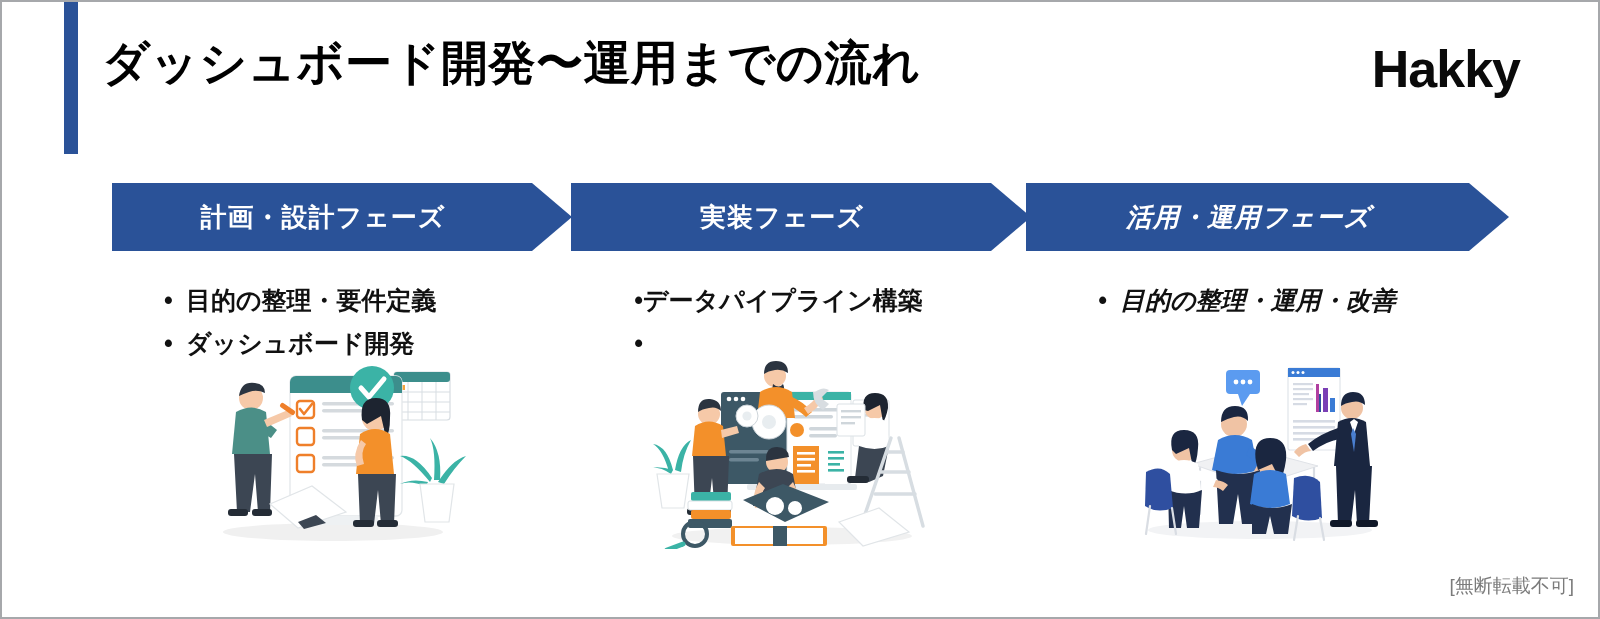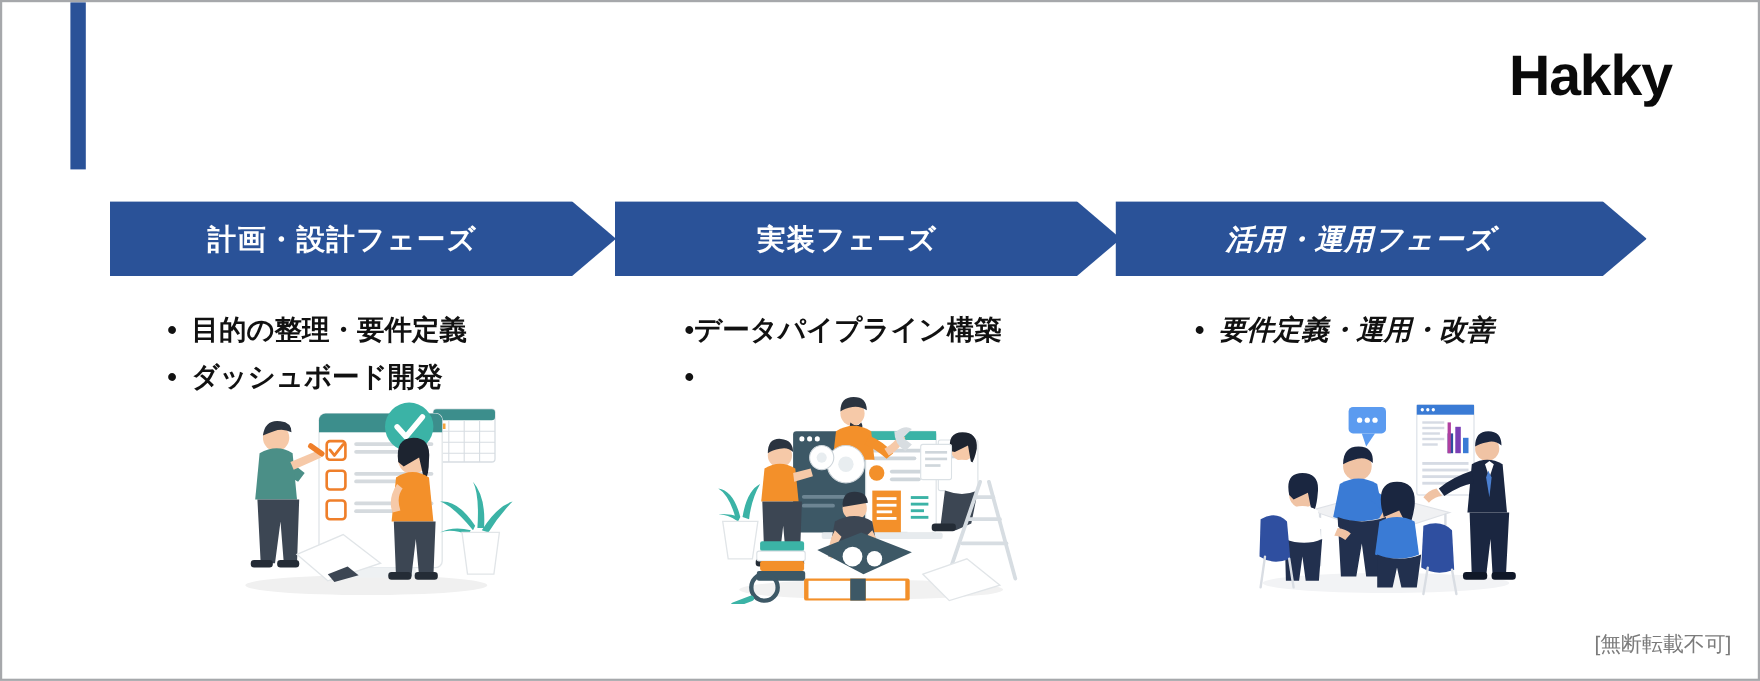--- a/index.html
+++ b/index.html
@@ -54,20 +54,21 @@
     font-weight: 800;
     color: #0a0a0a;
     letter-spacing: -1px;
     white-space: nowrap;
   }
 
   
   .phase-col {
     position: absolute;
     top: 181px;
+    margin-left: 12px;
   }
   #phase-col-0 { left: 98px;   width: 460px; }
   #phase-col-1 { left: 557px;  width: 460px; text-align: right; }
   #phase-col-2 { left: 1012px; width: 483px; font-style: italic; }
 
   .phase-banner {
     position: relative;
     height: 68px;
     background: #2a5298;
     display: flex;
@@ -134,20 +135,21 @@
     white-space: nowrap;
   }
 </style>
 </head>
 <body>
 
 <div id="slide">
 
   <div id="accent-bar"></div>
 
+  <div id="page-title">ダッシュボード開発〜運用までの流れ</div>
 
   <div id="brand-logo">Hakky</div>
 
   <div class="phase-col" id="phase-col-0">
     <div class="phase-banner">
       <span class="phase-banner-label">計画・設計フェーズ</span>
     </div>
     <ul class="bullet-list" id="bullets-0">
       <li class="bullet-item">
         <span class="bullet-dot">•</span>
@@ -175,21 +177,21 @@
     </ul>
   </div>
 
   <div class="phase-col" id="phase-col-2">
     <div class="phase-banner">
       <span class="phase-banner-label">活用・運用フェーズ</span>
     </div>
     <ul class="bullet-list" id="bullets-2">
       <li class="bullet-item">
         <span class="bullet-dot">•</span>
-        <span>要件定義・運用・改善</span>
+        <span>目的の整理・運用・改善</span>
       </li>
     </ul>
   </div>
 
   <div class="illo" id="illo-0">
     <svg viewBox="0 0 270 195" xmlns="http://www.w3.org/2000/svg">
       <ellipse cx="135" cy="178" rx="110" ry="9" fill="#f0f0f0"></ellipse>
 
       <rect x="196" y="18" width="56" height="48" rx="3" fill="#ffffff" stroke="#d7dde2" stroke-width="1.2"></rect>
       <rect x="196" y="18" width="56" height="10" rx="3" fill="#3c8e8c"></rect>

